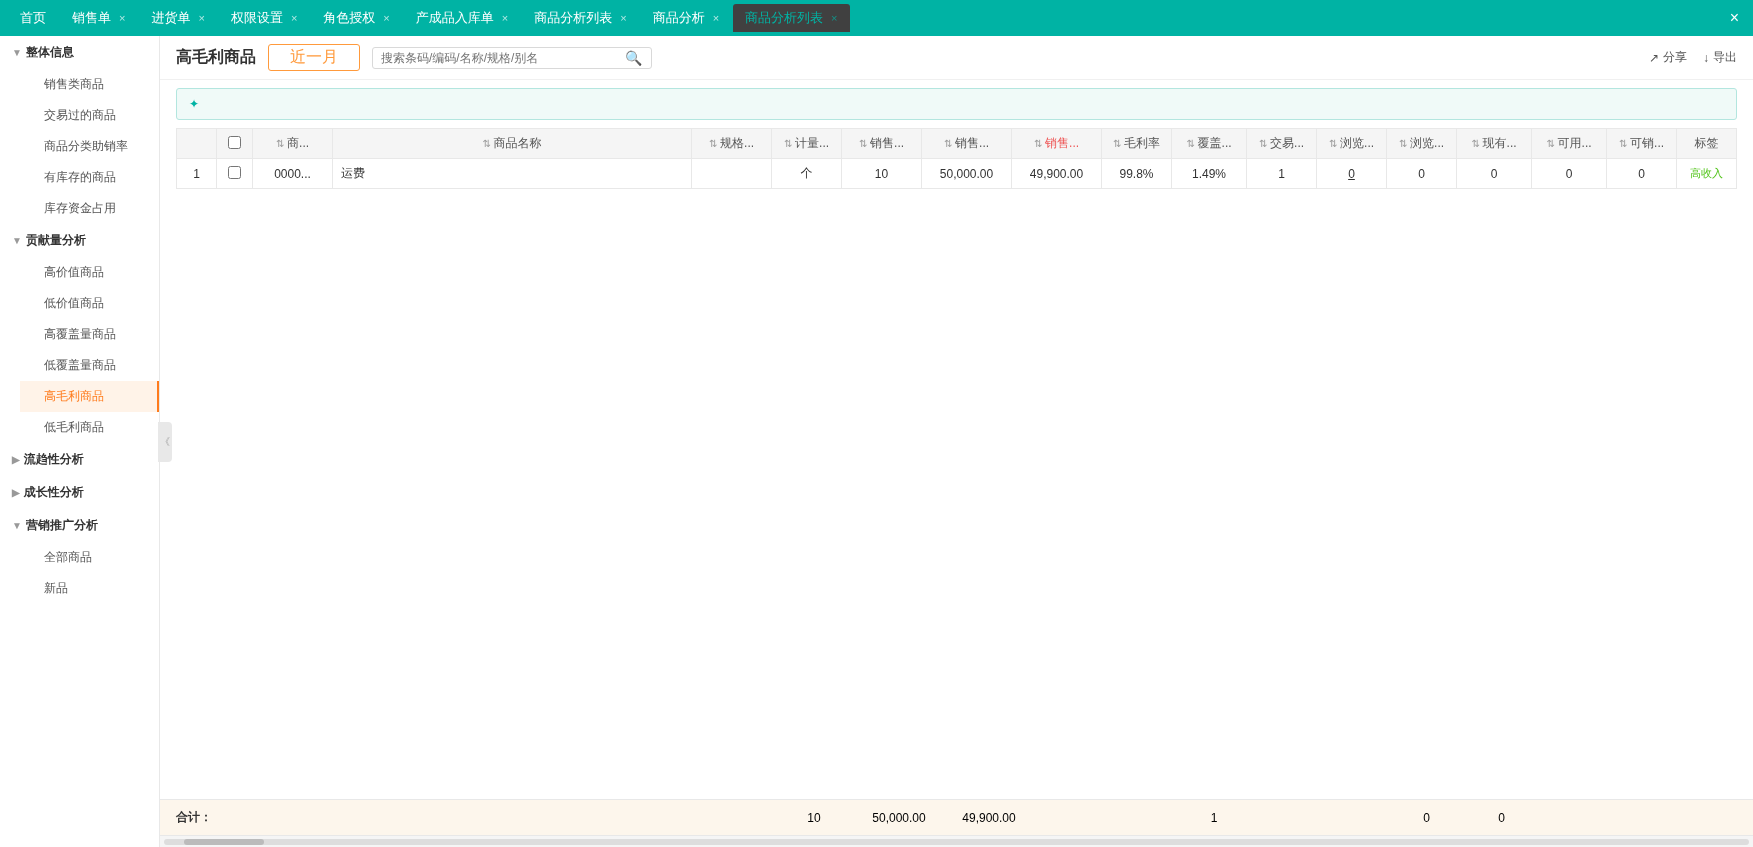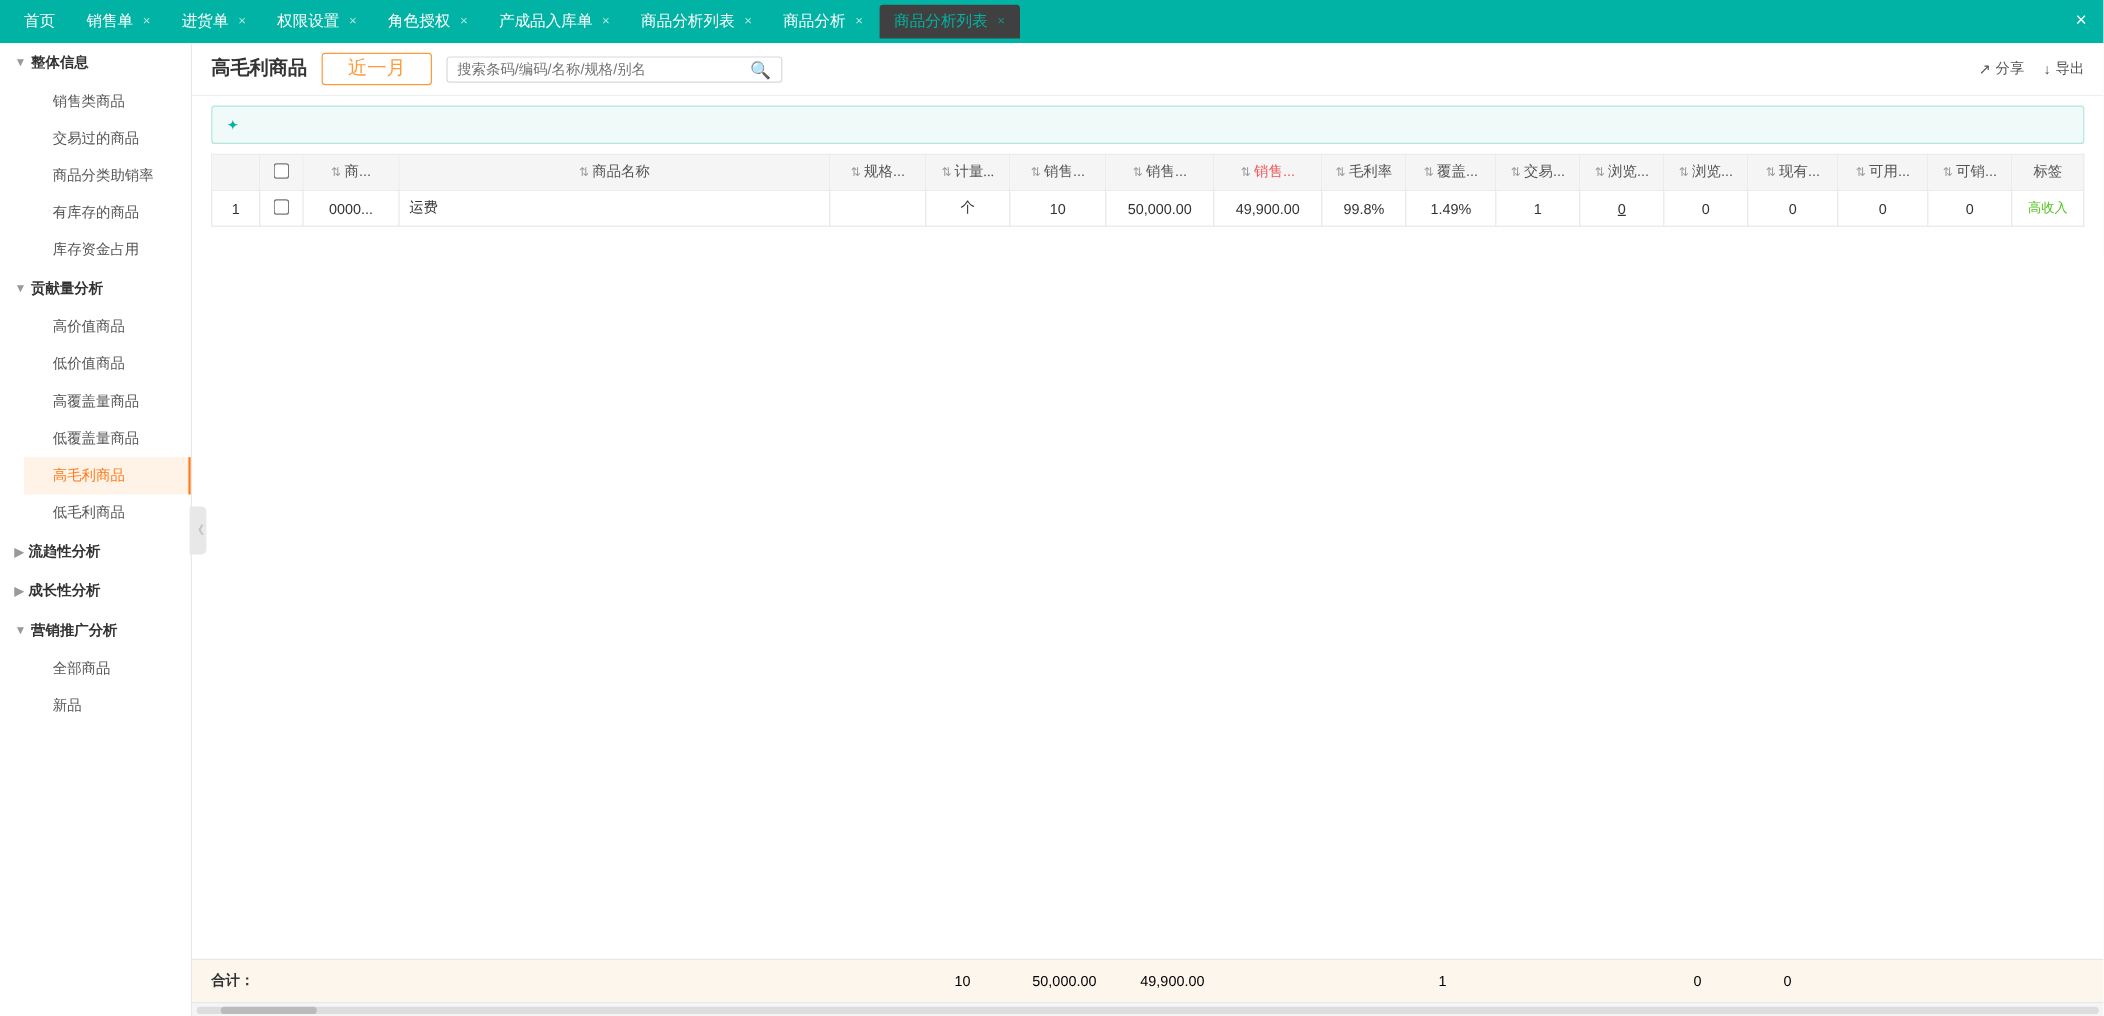--- a/index.html
+++ b/index.html
@@ -214,21 +214,21 @@
     .underline-link { text-decoration: underline; color: #333; }
 
     
     .footer-total {
       background: #fdf6ec;
       border-top: 1px solid #e8e8e8;
       display: flex;
       align-items: center;
       padding: 6px 16px;
       font-size: 12px;
-      gap: 0;
+      gap: 12px;
       min-height: 36px;
     }
     .footer-total .total-label {
       width: 160px;
       color: #333;
       font-weight: bold;
     }
 
     
     .bottom-scrollbar {
@@ -403,21 +403,21 @@
 
     <div class="table-container">
       <table>
         <thead>
           <tr>
             <th style="width:40px;"></th>
             <th style="width:36px;"><input type="checkbox" style=""></th>
             <th class="col-sort" style="width:80px;">商...</th>
             <th class="col-sort" style="min-width:120px;">商品名称</th>
             <th class="col-sort" style="width:80px;">规格...</th>
-            <th class="col-sort" style="width:70px;font-family:Liberation Serif, serif;">计量...</th>
+            <th class="col-sort" style="width:70px;">计量...</th>
             <th class="col-sort" style="width:80px;">销售...</th>
             <th class="col-sort" style="width:90px;">销售...</th>
             <th class="col-sort" style="width:90px; color:#e55;">销售...</th>
             <th class="col-sort" style="width:70px;">毛利率</th>
             <th class="col-sort" style="width:75px;">覆盖...</th>
             <th class="col-sort" style="width:70px;">交易...</th>
             <th class="col-sort" style="width:70px;">浏览...</th>
             <th class="col-sort" style="width:70px;">浏览...</th>
             <th class="col-sort" style="width:75px;">现有...</th>
             <th class="col-sort" style="width:75px;">可用...</th>

